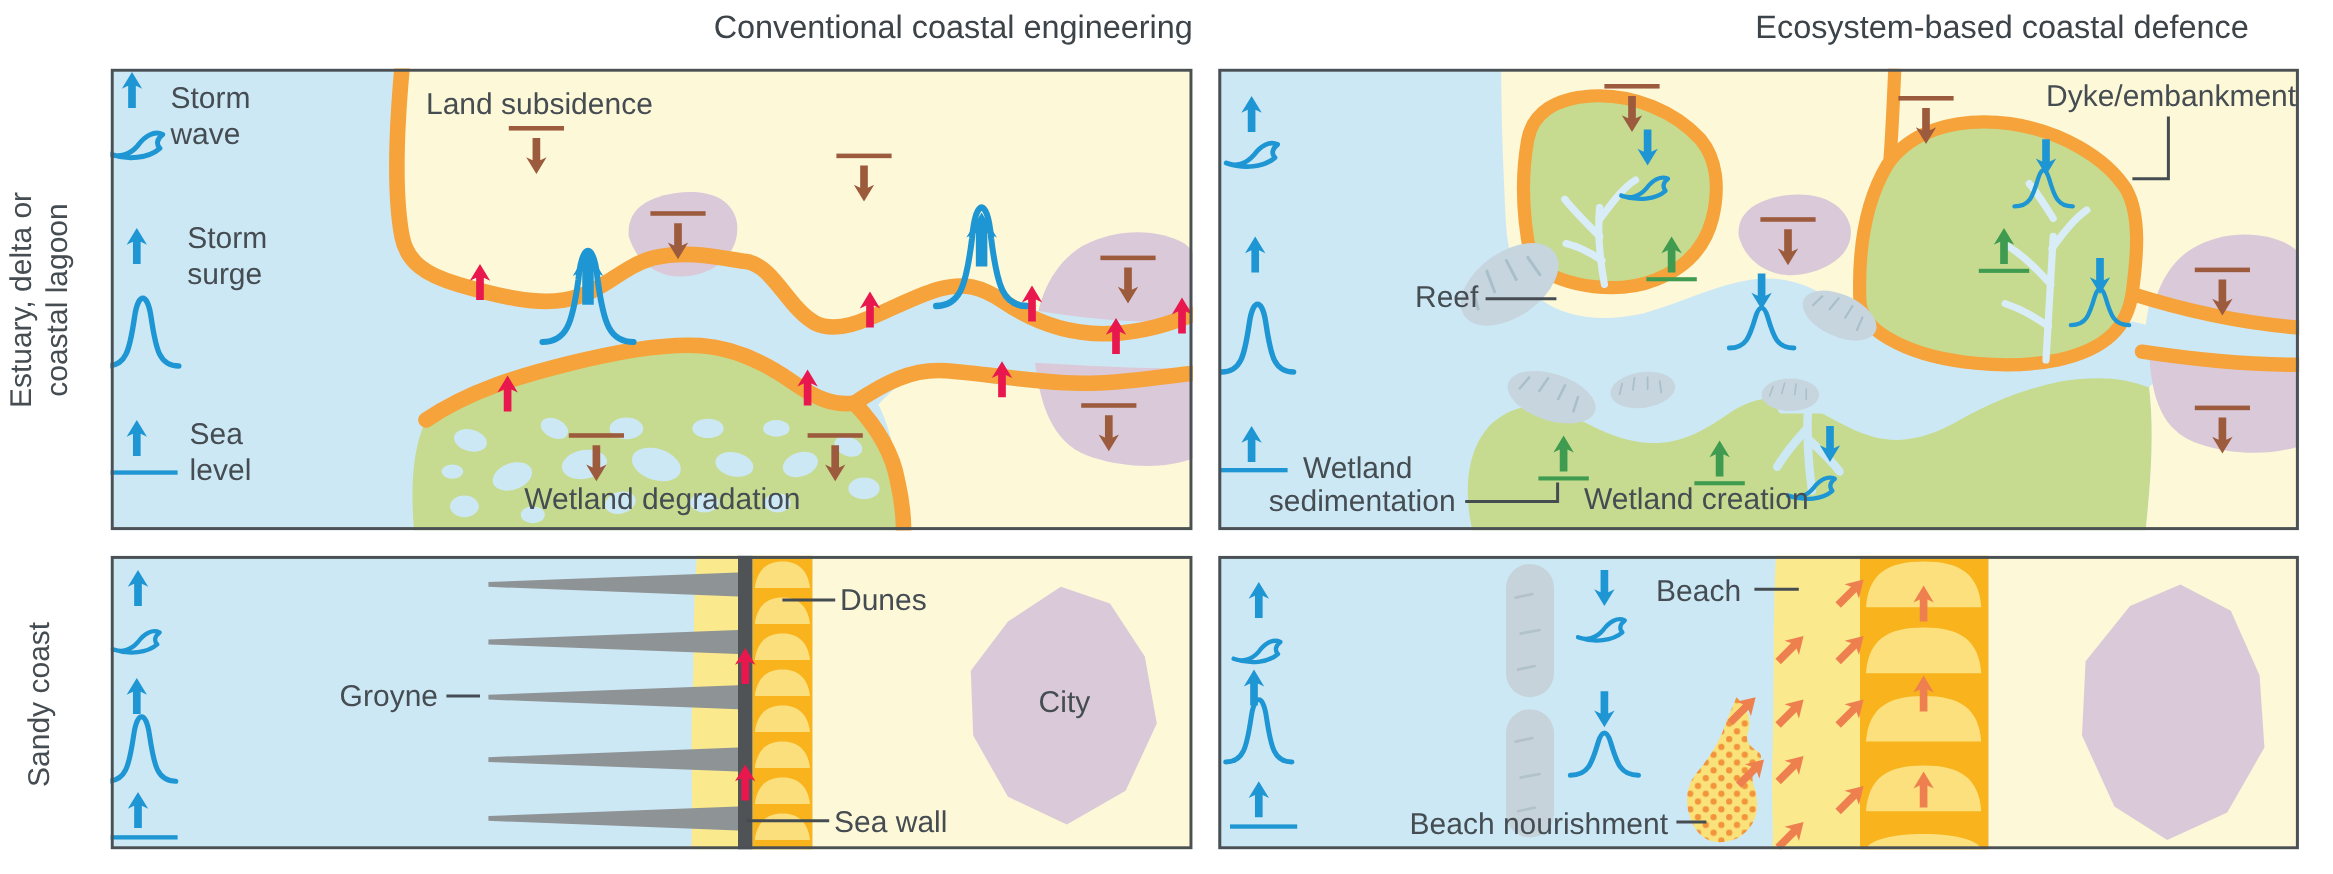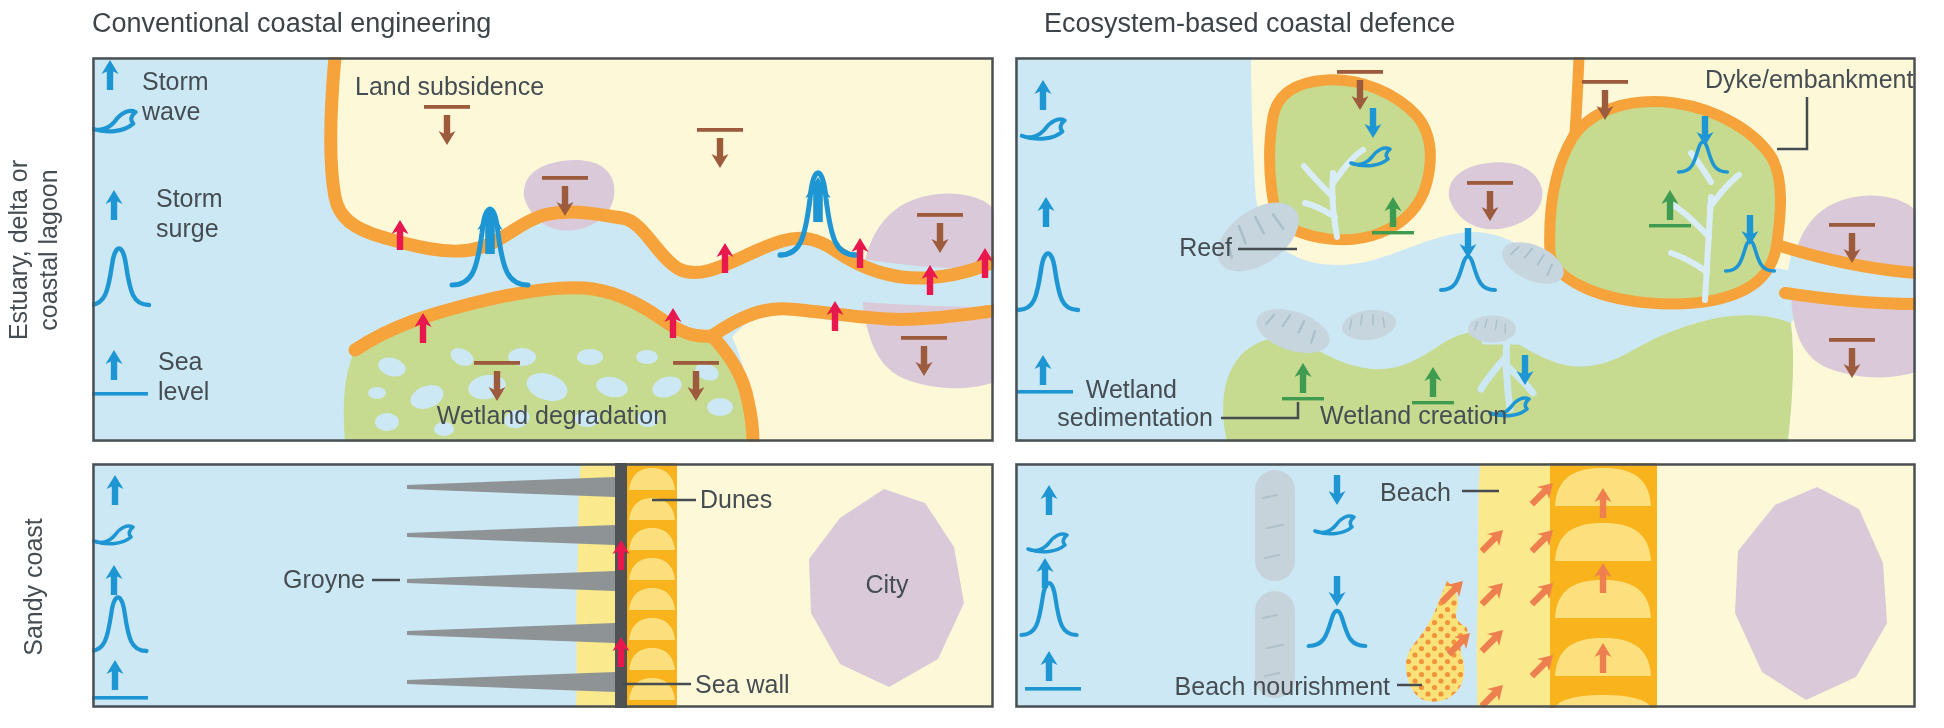--- a/index.html
+++ b/index.html
@@ -1,20 +1,20 @@
 <!DOCTYPE html>
 <html><head>
 <meta charset="utf-8">
 <style>
   html,body{margin:0;padding:0;background:#ffffff;}
   body{width:1944px;height:728px;position:relative;overflow:hidden;
        font-family:"Liberation Sans","DejaVu Sans",sans-serif;color:#454d52;}
-  .title{position:absolute;top:8px;font-size:27px;text-align:left;color:#3d4449;}
+  .title{position:absolute;top:8px;font-size:27px;text-align:right;color:#3d4449;}
   #title-left{left:92px;width:902px;}
-  #title-right{left:1044px;width:901px;}
+  #title-right{left:973px;width:901px;}
   .rowlabel{position:absolute;width:250px;text-align:center;font-size:25px;line-height:1.18;
             transform:rotate(-90deg);color:#454d52;}
   #rowlabel-top{left:-91px;top:220px;height:60px;}
   #rowlabel-bottom{left:-91px;top:572px;height:30px;}
   .panel{position:absolute;}
   #panelA{left:92px;top:57px;}
   #panelB{left:1015px;top:57px;}
   #panelC{left:92px;top:463px;}
   #panelD{left:1015px;top:463px;}
   svg text{font-family:"Liberation Sans","DejaVu Sans",sans-serif;fill:#454d52;}

